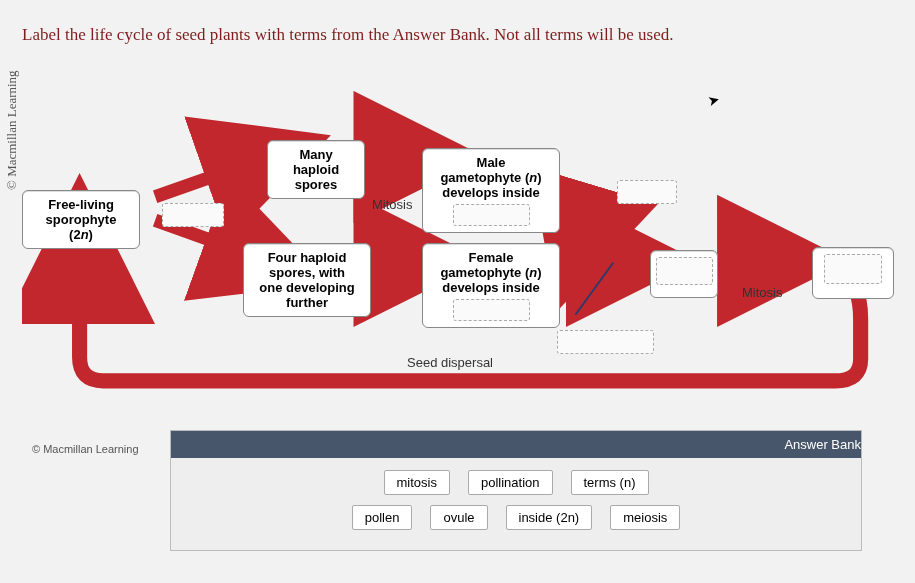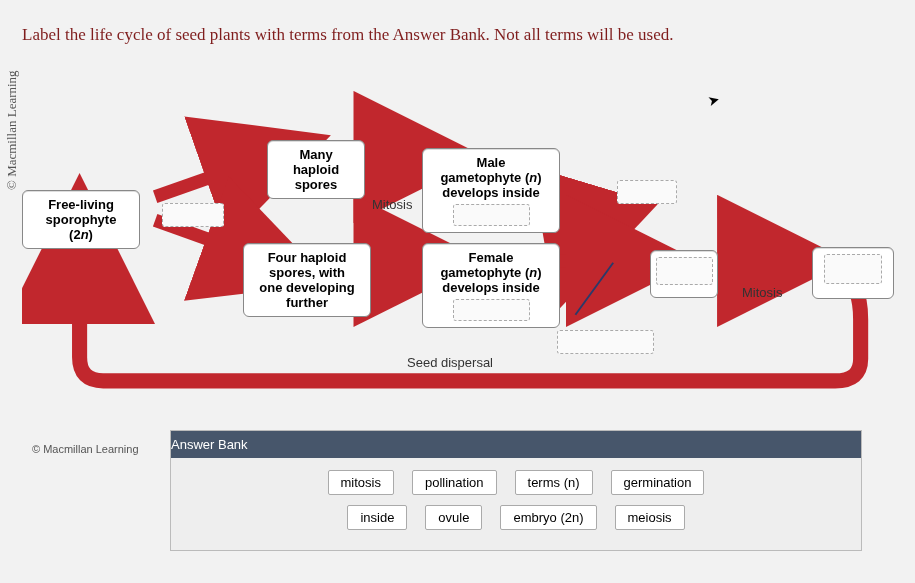--- a/index.html
+++ b/index.html
@@ -5,21 +5,21 @@
 body{margin:0;font-family:Georgia,serif;background:#f2f2f2;width:915px;height:583px;position:relative;overflow:hidden}
 .vertical-copyright{position:absolute;left:2px;top:20px;transform:rotate(-90deg);transform-origin:left top;font-size:13px;color:#555;white-space:nowrap;left:4px;top:190px}
 .instruction{position:absolute;left:22px;top:25px;font-size:17px;color:#7f1d1d}
 .diagram{position:absolute;left:22px;top:55px;right:10px;height:340px}
 .box{position:absolute;border:1px solid #888;border-radius:6px;background:#fff;text-align:center;font-family:Arial,sans-serif;font-size:13px;font-weight:bold;padding:6px 8px;box-shadow:0 1px 0 #ddd inset}
 .drop{position:absolute;border:1px dashed #aaa;border-radius:3px;background:#fafafa;min-width:55px;min-height:20px}
 .label{position:absolute;font-family:Arial,sans-serif;font-size:13px;color:#333}
 .small-copy{position:absolute;font-family:Arial,sans-serif;font-size:11px;color:#555}
 .n{font-style:italic;font-weight:bold}
 .bank{position:absolute;left:170px;top:430px;width:690px;border:1px solid #bbb}
-.bank-head{background:#47566b;color:#fff;text-align:left;font-family:Arial,sans-serif;font-size:13px;padding:6px 0}
+.bank-head{background:#47566b;color:#fff;text-align:right;font-family:Arial,sans-serif;font-size:13px;padding:6px 0}
 .bank-body{background:#eee;padding:12px 10px 10px 10px}
 .bank-row{display:flex;gap:18px;justify-content:center;margin-bottom:10px}
 .term{border:1px solid #aaa;background:#fff;padding:4px 12px;font-family:Arial,sans-serif;font-size:13px;border-radius:2px;cursor:move}
 .cursor{position:absolute;left:708px;top:92px;font-size:14px;transform:rotate(-15deg)}
 svg.arrows{position:absolute;left:0;top:0;width:100%;height:100%;pointer-events:none}
 </style>
 </head>
 <body>
 
 <div class="vertical-copyright">© Macmillan Learning</div>
@@ -100,22 +100,21 @@
 
 <div class="small-copy" style="left:32px;top:443px">© Macmillan Learning</div>
 
 <div class="bank">
   <div class="bank-head">Answer Bank</div>
   <div class="bank-body">
     <div class="bank-row">
       <div class="term">mitosis</div>
       <div class="term">pollination</div>
       <div class="term">terms (n)</div>
-      <div class="term">germination</div>
     </div>
     <div class="bank-row">
-      <div class="term">inside</div>
+      <div class="term">pollen</div>
       <div class="term">ovule</div>
-      <div class="term">embryo (2n)</div>
+      <div class="term">inside (2n)</div>
       <div class="term">meiosis</div>
     </div>
   </div>
 </div>
 
 </body></html>

